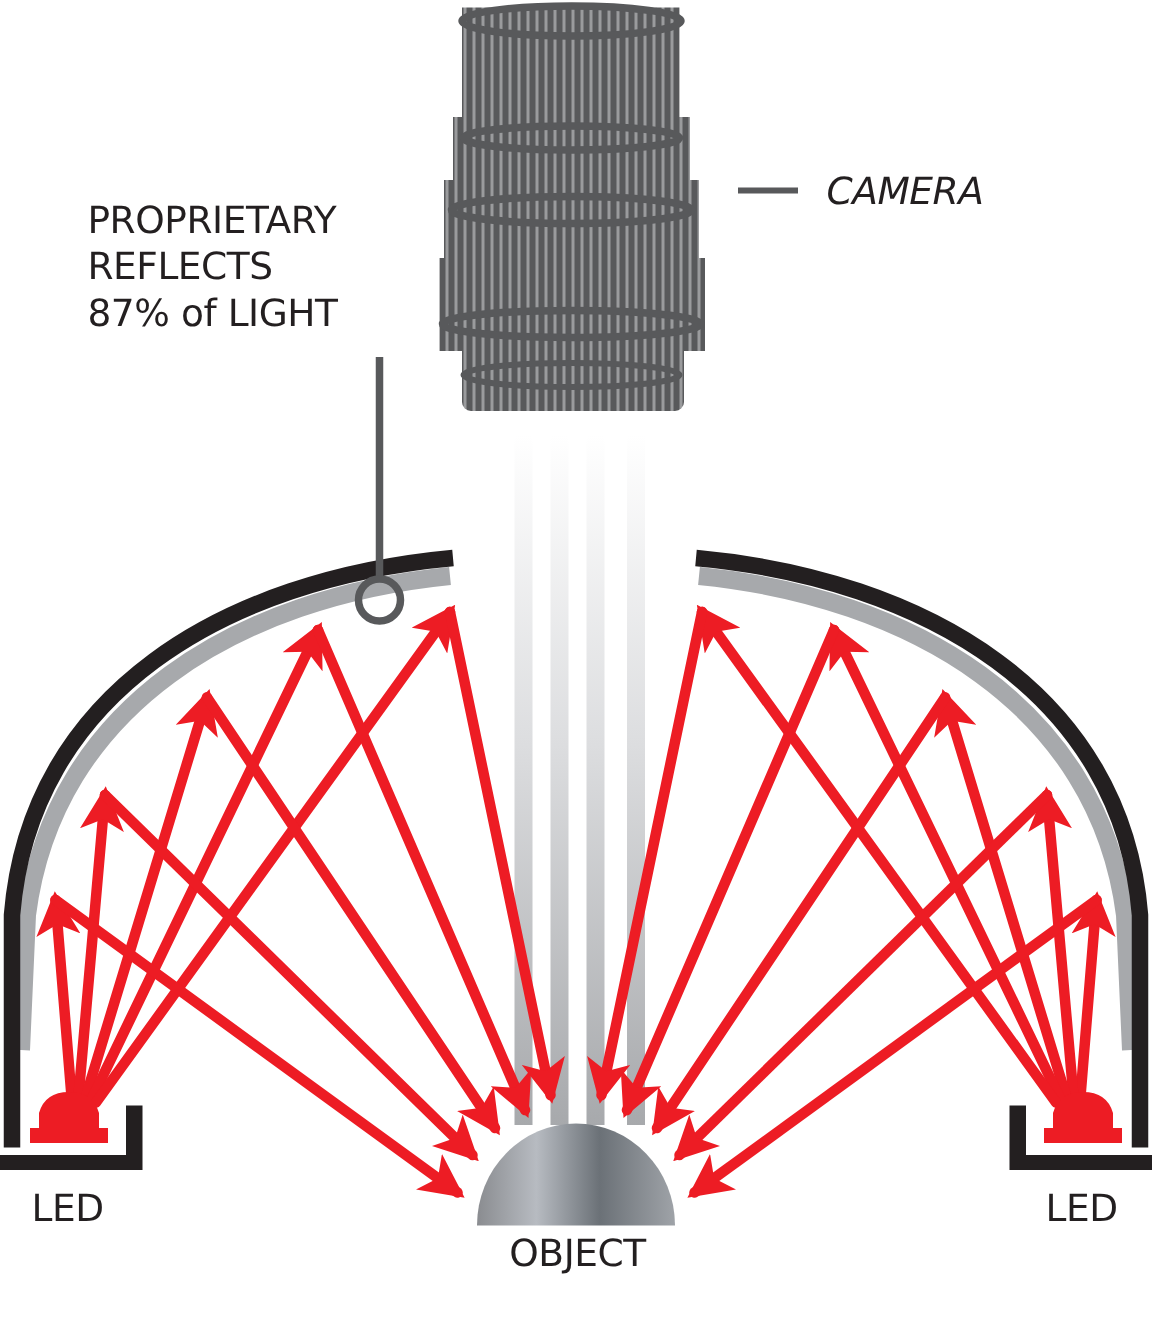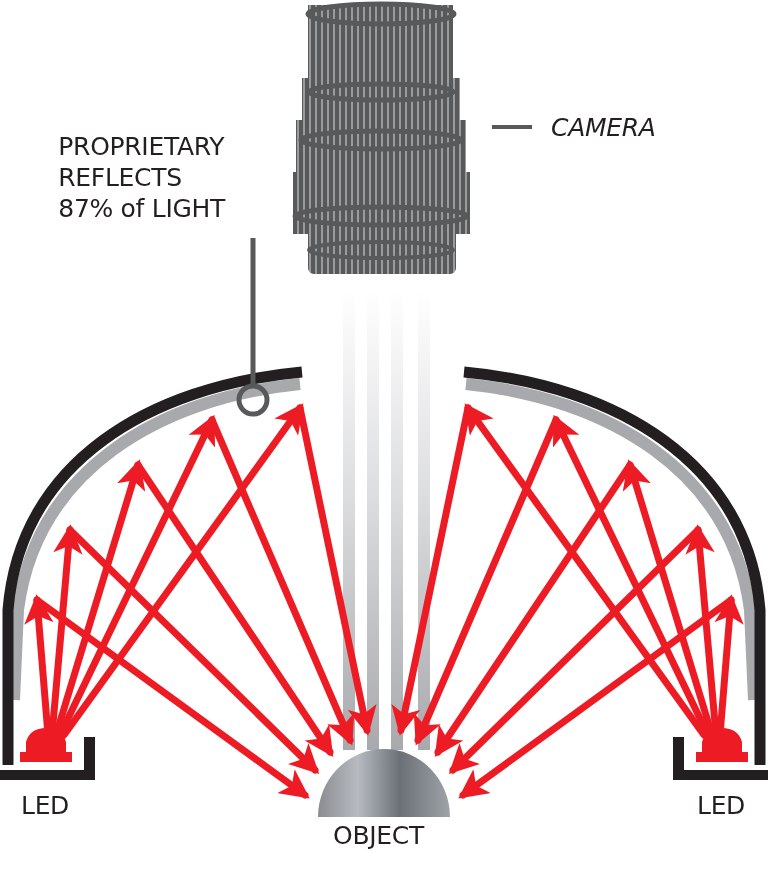--- a/index.html
+++ b/index.html
@@ -3,21 +3,21 @@
 <meta charset="utf-8">
 <style>
   html, body { margin: 0; padding: 0; background: #ffffff; }
   body { width: 768px; height: 884px; position: relative; overflow: hidden; font-family: "DejaVu Sans", "Liberation Sans", sans-serif; }
   #diagram { position: absolute; left: 0; top: 0; width: 768px; height: 884px; }
   .lbl { position: absolute; color: #231f20; font-family: "DejaVu Sans", "Liberation Sans", sans-serif; font-size: 25px; line-height: 31px; letter-spacing: -0.3px; white-space: nowrap; }
   #coating-label { right: 543px; top: 131px; text-align: left; }
   #camera-label { left: 551px; top: 112px; font-style: italic; }
   #led-left-label { left: 21px; top: 790px; }
   #led-right-label { left: 697px; top: 790px; }
-  #object-label { left: 314px; top: 820px; width: 110px; text-align: right; }
+  #object-label { left: 330px; top: 820px; width: 110px; text-align: center; }
 </style>
 </head>
 <body>
 
 <svg id="diagram" viewBox="0 0 768 884" xmlns="http://www.w3.org/2000/svg">
   <defs>
     <linearGradient id="beamGrad" x1="0" y1="0" x2="0" y2="1">
       <stop offset="0" stop-color="#ffffff"></stop>
       <stop offset="0.45" stop-color="#dcdddf"></stop>
       <stop offset="1" stop-color="#a7a9ac"></stop>

